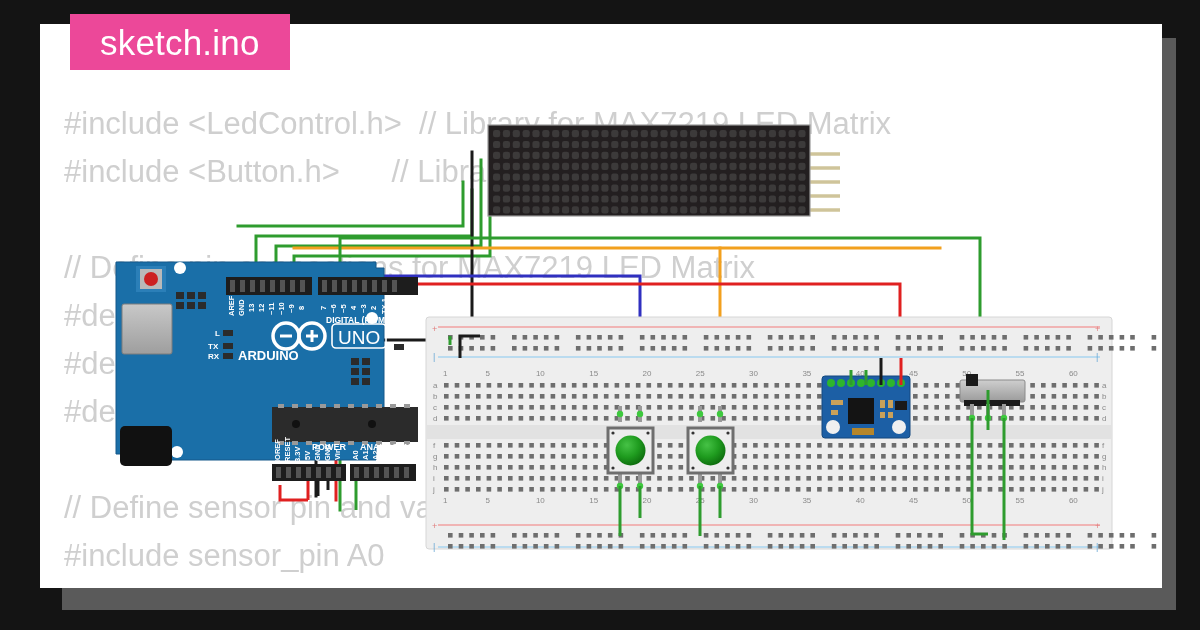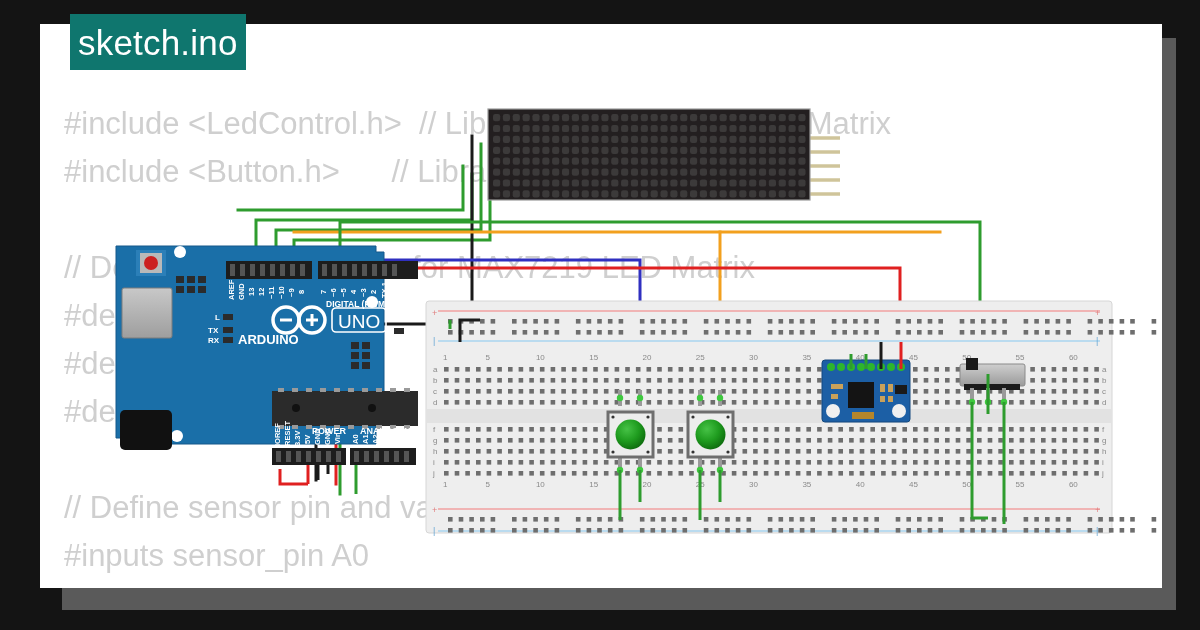--- a/index.html
+++ b/index.html
@@ -21,22 +21,22 @@
   .panel {
     position: absolute; left: 40px; top: 24px;
     width: 1122px; height: 564px;
     background: #ffffff;
     overflow: hidden;
   }
 
   
   .file-tab {
     position: absolute; left: 70px; top: 14px;
-    height: 56px; padding: 0 8px;
-    background: #0f766e;
+    height: 56px; padding: 0 30px;
+    background: #ec4899;
     display: flex; align-items: center;
     z-index: 40;
   }
   .file-tab-label {
     color: #ffffff; font-size: 35px; font-weight: 400;
     letter-spacing: .2px; line-height: 1;
   }
 
   
   .code-layer {
@@ -51,21 +51,21 @@
   .cl0 { top: 84px; }
   .cl1 { top: 132px; }
   .cl2 { top: 228px; }
   .cl3 { top: 276px; }
   .cl4 { top: 324px; }
   .cl5 { top: 372px; }
   .cl6 { top: 468px; }
   .cl7 { top: 516px; }
 
   
-  .diagram { position: absolute; left: 0; top: 0; width: 1122px; height: 564px; z-index: 10; }
+  .diagram { position: absolute; left: 0; top: 16px; width: 1122px; height: 564px; z-index: 10; }
   .diagram svg { display: block; }
 
   
   .wokwi-logo {
     position: absolute; right: 42px; bottom: 36px;
     z-index: 30;
   }
 </style>
 </head>
 <body>
@@ -76,21 +76,21 @@
 <div class="panel">
 
   <div class="code-layer">
     <div class="code-line cl0">#include &lt;LedControl.h&gt;  // Library for MAX7219 LED Matrix</div>
     <div class="code-line cl1">#include &lt;Button.h&gt;      // Library for button inputs</div>
     <div class="code-line cl2">// Define pin connections for MAX7219 LED Matrix</div>
     <div class="code-line cl3">#define DIN_PIN 12</div>
     <div class="code-line cl4">#define CS_PIN 11</div>
     <div class="code-line cl5">#define CLK_PIN 10</div>
     <div class="code-line cl6">// Define sensor pin and values</div>
-    <div class="code-line cl7">#inputs sensor_pin A0</div>
+    <div class="code-line cl7">#include sensor_pin A0</div>
 
   </div>
 
   <div class="diagram">
     <svg width="1122" height="564" viewBox="0 0 1122 564" xmlns="http://www.w3.org/2000/svg">
       <defs>
 
         <pattern id="holes" x="0" y="0" width="10.6" height="11" patternUnits="userSpaceOnUse">
           <rect x="3" y="3.5" width="4.6" height="4.6" fill="#6e6e6e"></rect>
         </pattern>

